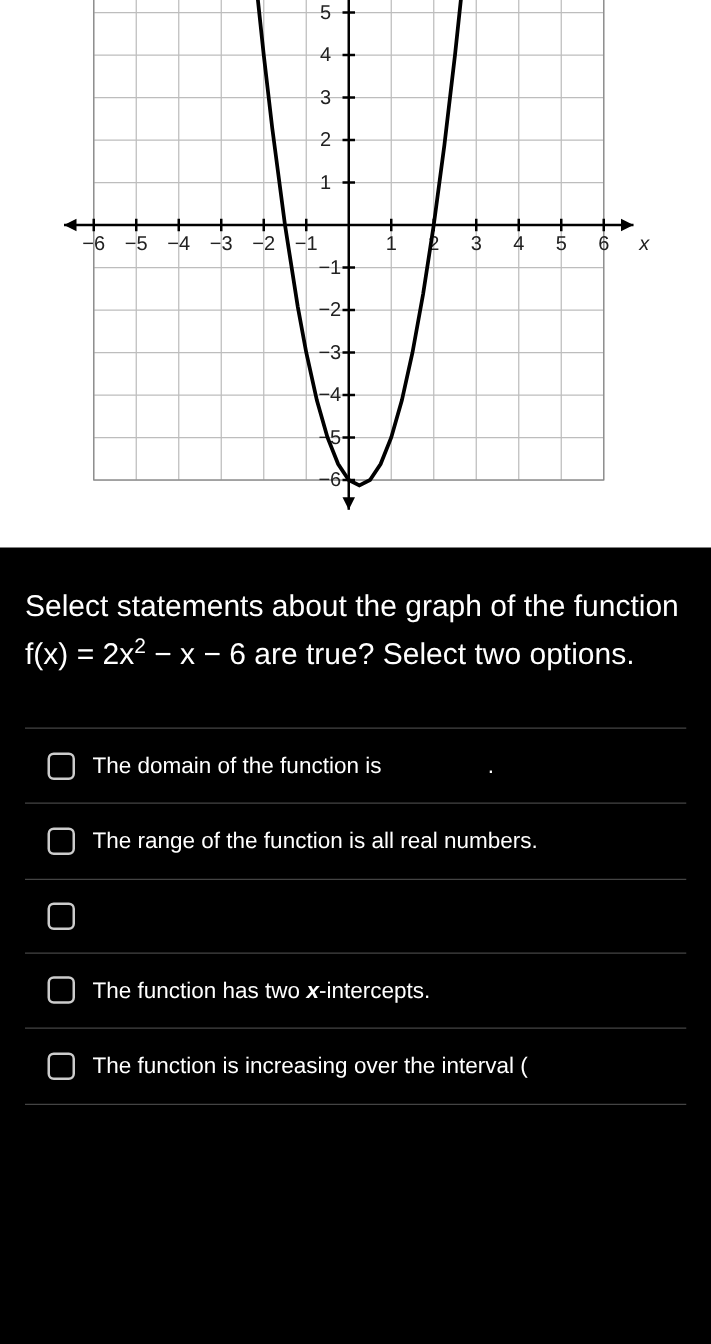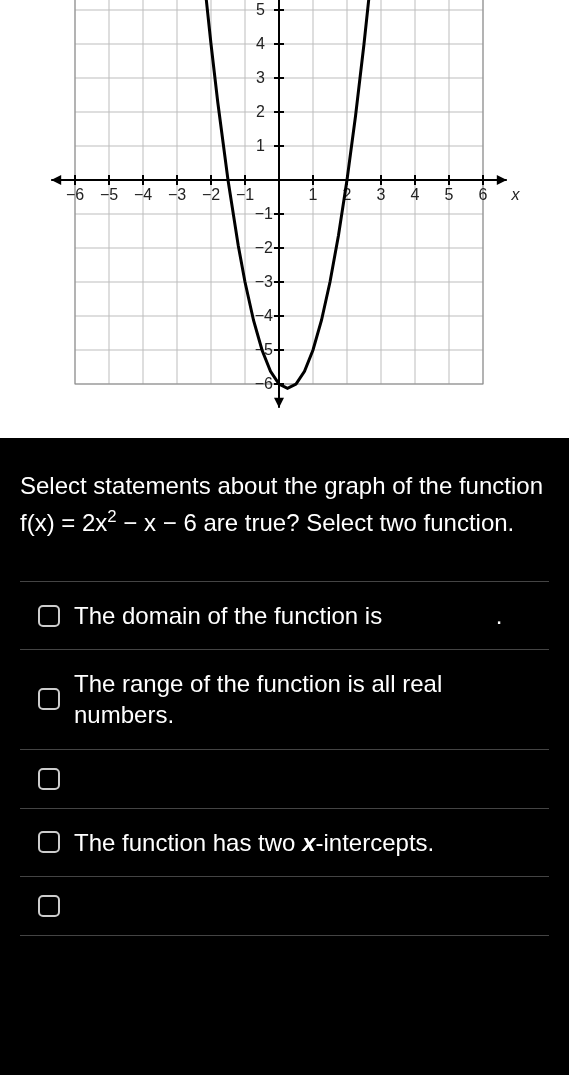--- a/index.html
+++ b/index.html
@@ -31,21 +31,21 @@
   .bold { font-weight: 400; }
   .options {
     margin-top: 40px;
   }
   .option-row {
     display: flex;
     align-items: center;
     gap: 14px;
     padding: 18px 18px;
     border-top: 1px solid #444;
-    font-size: 24px;
+    font-size: 18px;
     line-height: 1.3;
   }
   .option-row:last-child { border-bottom: 1px solid #444; }
   .checkbox {
     width: 22px;
     height: 22px;
     border: 2px solid #ccc;
     border-radius: 5px;
     flex: 0 0 auto;
     background: transparent;
@@ -154,21 +154,21 @@
       <path d="M204.2 -19.919999999999987 L211 44 L217.8 102.48 L228 180 L238.2 245.28 L245 282 L253.5 320.25 L262 350 L270.5 371.25 L279 384 L287.5 388.25 L296 384 L304.5 371.25 L313 350 L321.5 320.25 L330 282 L338.5 235.25 L347 180 L355.5 116.25 L364 44 L370.8 -19.919999999999987 " fill="none" stroke="#000" stroke-width="3" clip-path="url(#clip-plot)"></path>
     </svg>
 </div>
 
 <div class="question-area">
   <p class="question-text">
     <span>Select statements about the graph of the</span>
     <span> </span>
     <span>function </span><span class="math-func">f(x)</span><span> = 2x</span><span class="math-sup">2</span><span> − x − 6 are true? Select</span>
     <span> </span>
-    <span class="bold">two</span><span> function.</span>
+    <span class="bold">two</span><span> options.</span>
   </p>
 
   <div class="options">
 
     <div class="option-row">
       <div class="checkbox"></div>
       <div class="option-label">
         <span>The domain of the function is</span>
         <span style="visibility:hidden">________</span><span>.</span>
       </div>
@@ -185,16 +185,17 @@
 
     <div class="option-row">
       <div class="checkbox"></div>
       <div class="option-label">
         <span>The function has two </span><span class="x-it">x</span><span>-intercepts.</span>
       </div>
     </div>
 
     <div class="option-row">
       <div class="checkbox"></div>
+      <div class="option-label">The function is increasing over the interval (</div>
     </div>
 
   </div>
 </div>
 
 </body></html>

